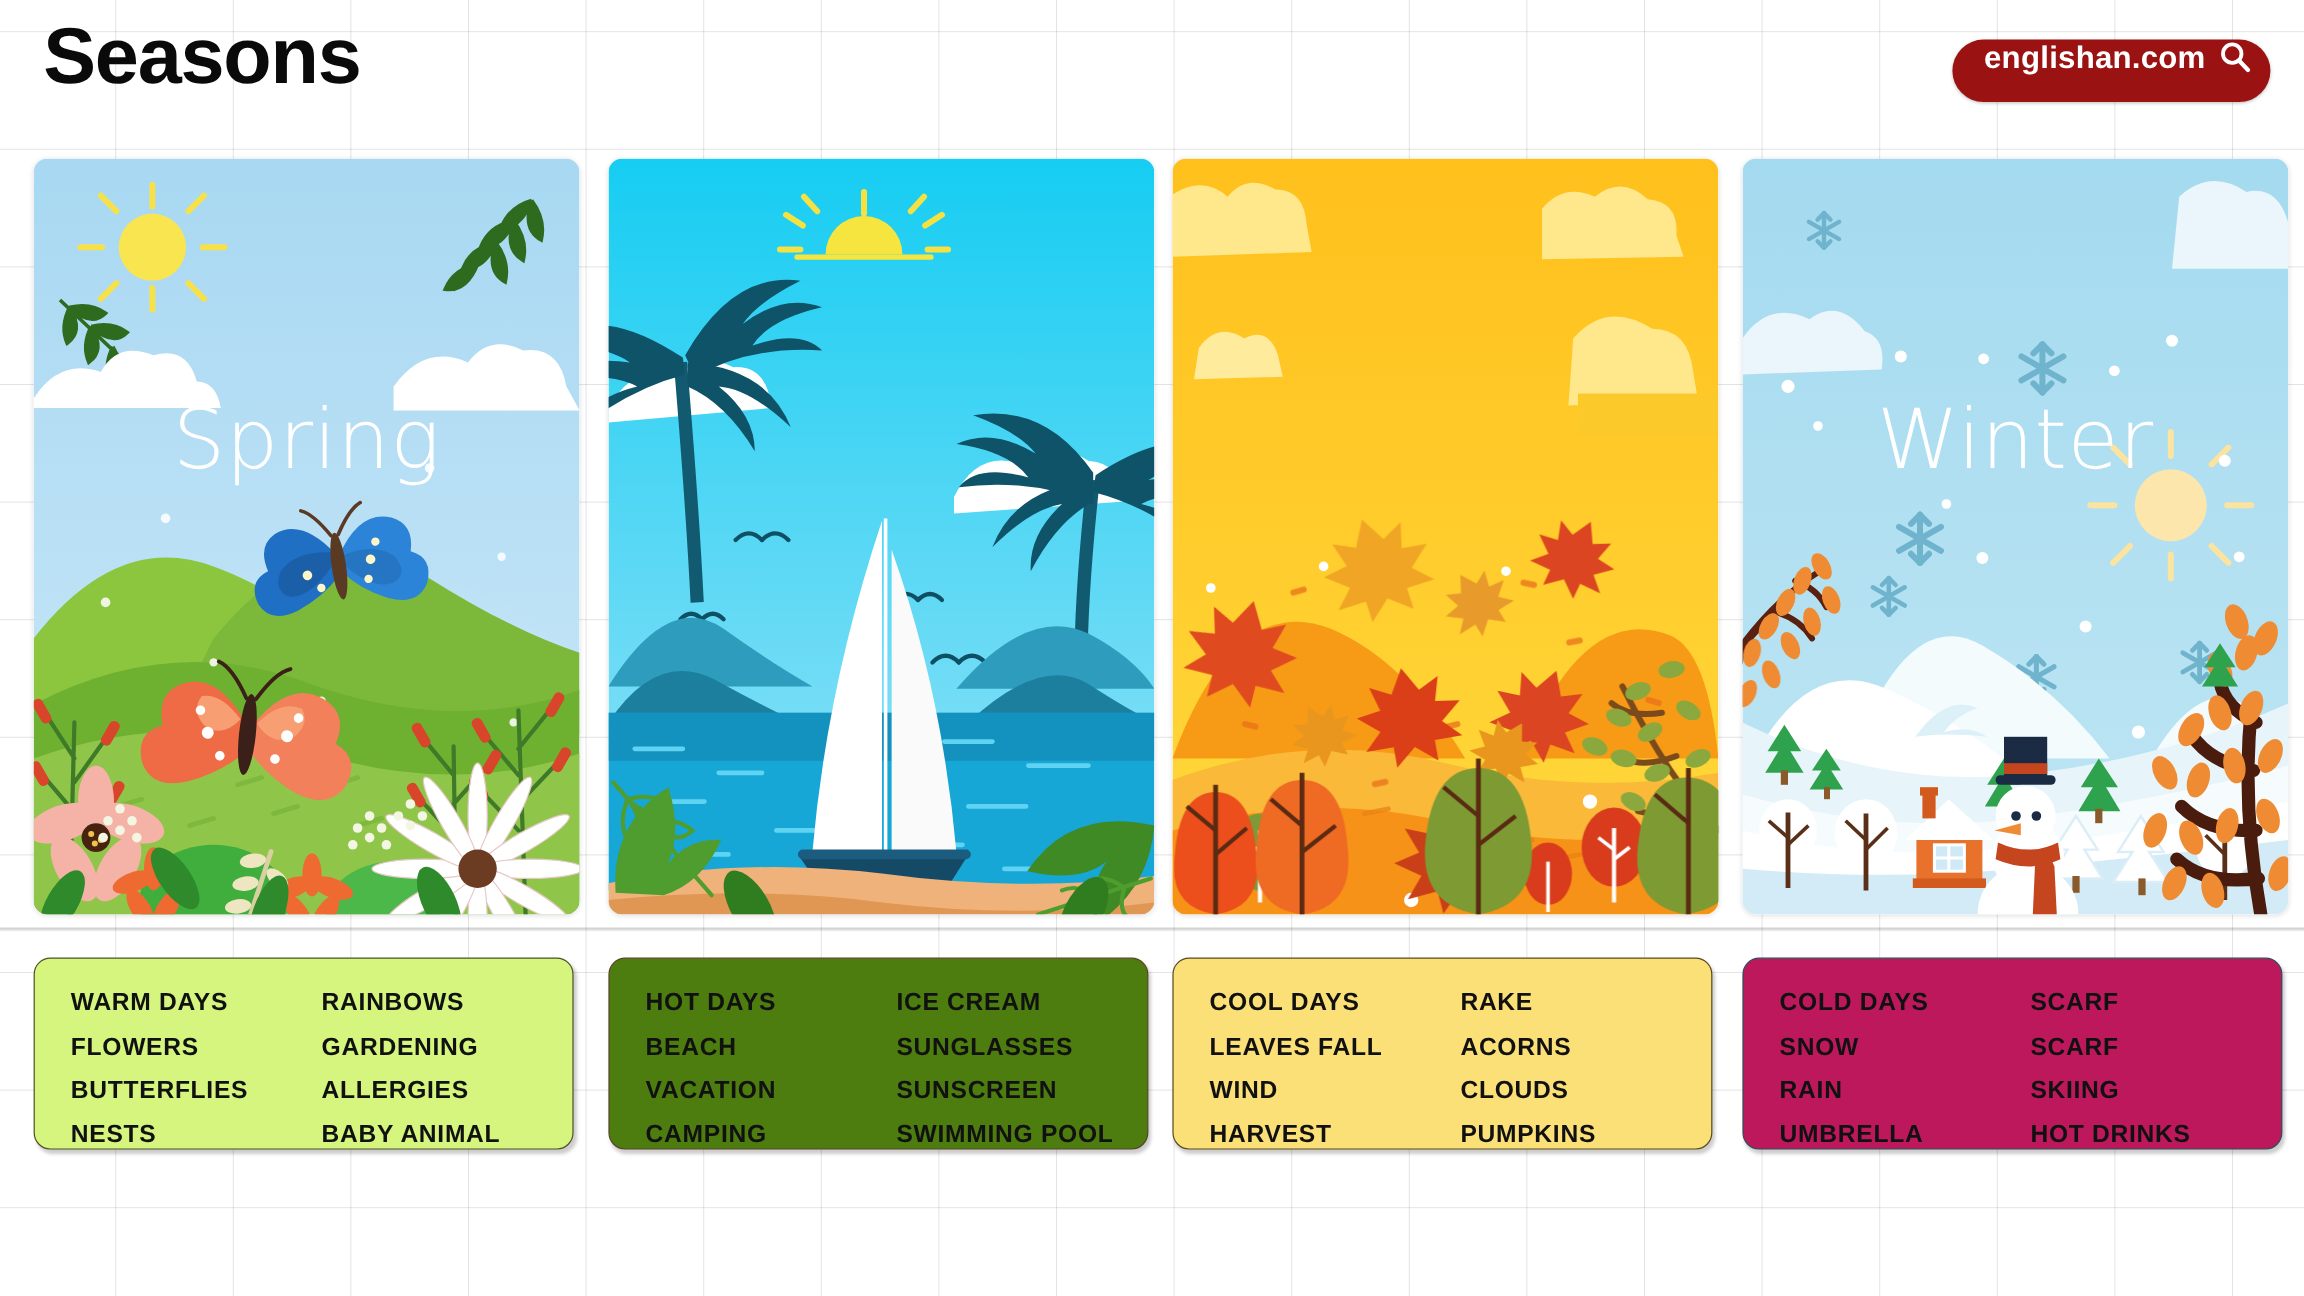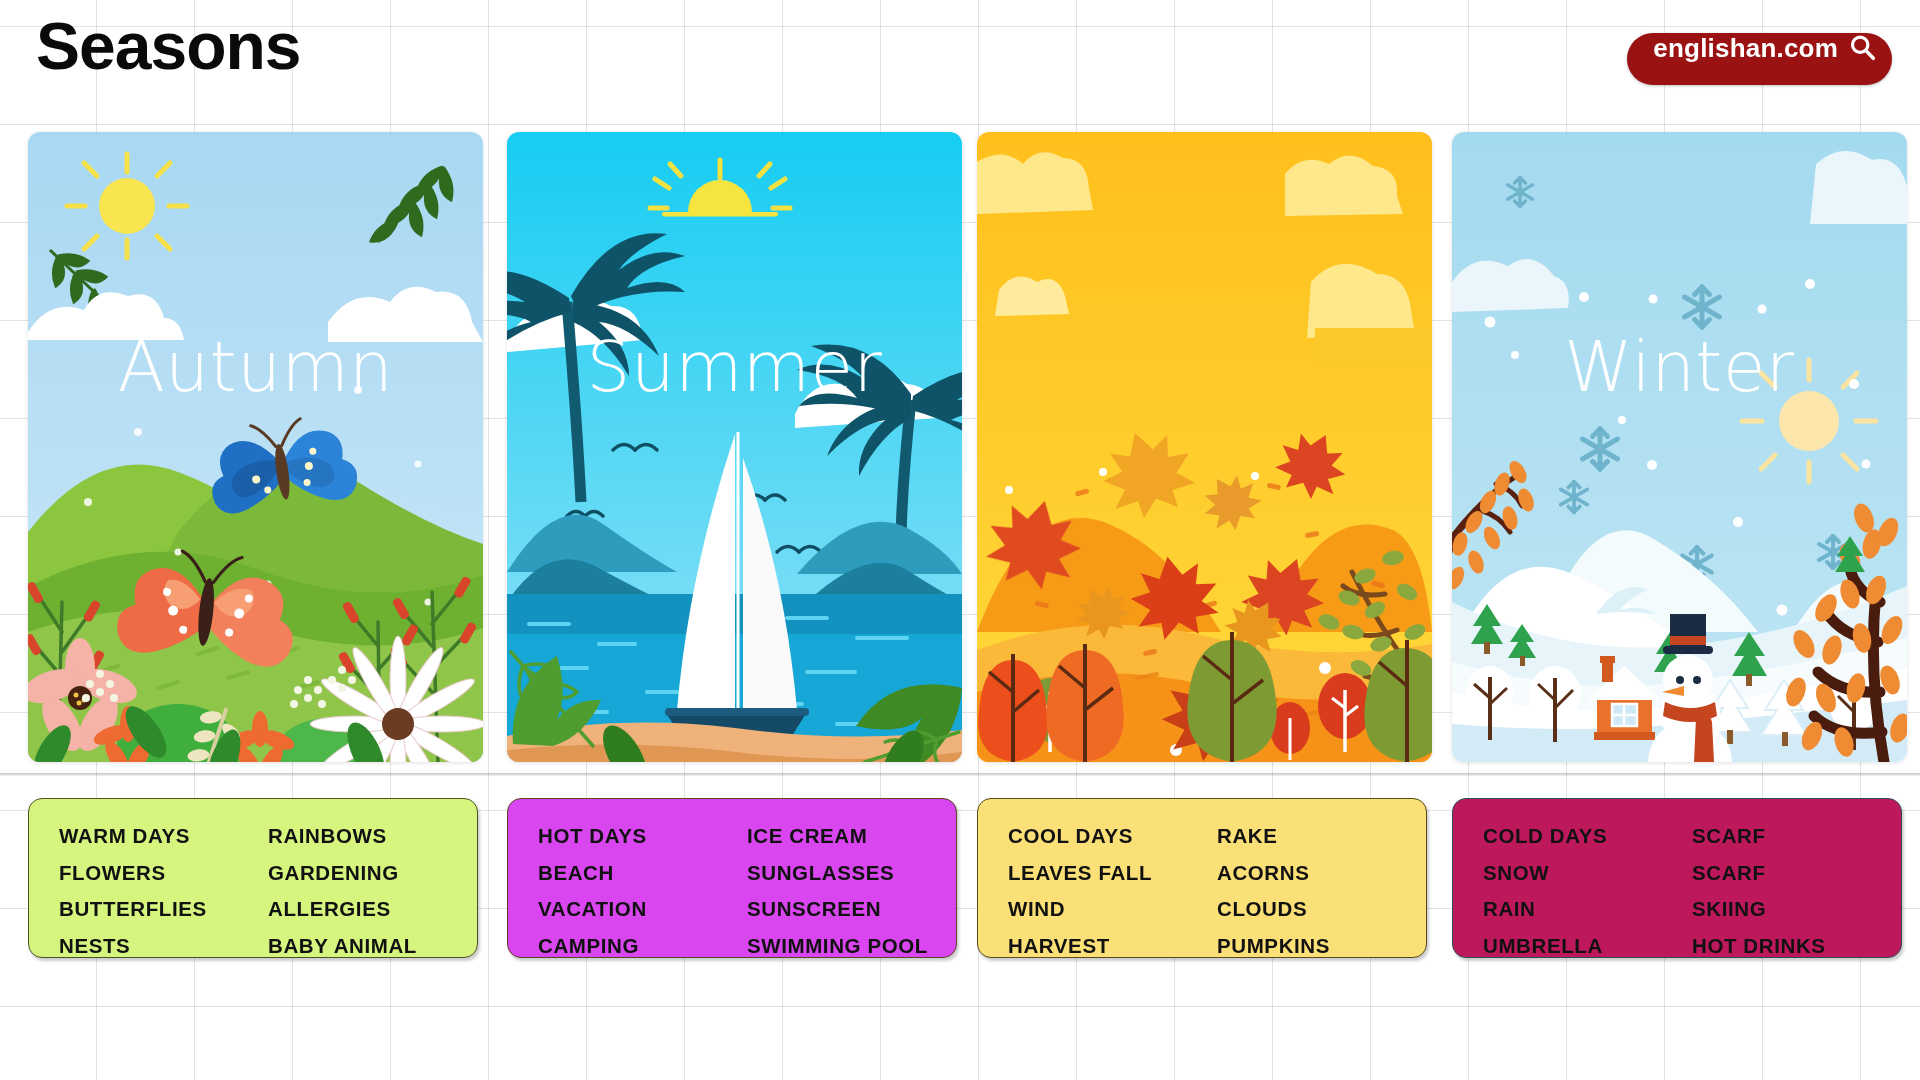--- a/index.html
+++ b/index.html
@@ -70,21 +70,21 @@
     display:flex; padding:26px 0 0 30px;
     box-shadow:2px 3px 3px rgba(0,0,0,.20);
   }
   .wordcol{ width:215px; display:flex; flex-direction:column; gap:15px; }
   .word{
     font-size:20.5px; font-weight:bold; color:#111; letter-spacing:.6px;
     white-space:nowrap; line-height:1.05;
     font-family:"Liberation Sans", sans-serif;
   }
   #words-spring{ left:28px;  background:#d5f57f; border-color:#4b5320; }
-  #words-summer{ left:507px; background:#d946ef; border-color:#5a4326; }
+  #words-summer{ left:507px; background:#4d7c0f; border-color:#5a4326; }
   #words-autumn{ left:977px; background:#fbdf77; border-color:#5a4a1a; }
   #words-winter{ left:1452px;background:#be185d; border-color:#2b4d58; }
 </style>
 </head>
 <body>
 
 <div id="grid-bg"></div>
 
 <div id="content">
 
@@ -310,21 +310,21 @@
         </g>
       </g>
 
       <g fill="#2f8a2c">
         <ellipse cx="118" cy="600" rx="13" ry="30" transform="rotate(-35 118 600)"></ellipse>
         <ellipse cx="196" cy="628" rx="13" ry="32" transform="rotate(20 196 628)"></ellipse>
         <ellipse cx="338" cy="620" rx="14" ry="32" transform="rotate(-25 338 620)"></ellipse>
         <ellipse cx="24" cy="620" rx="13" ry="30" transform="rotate(30 24 620)"></ellipse>
       </g>
     </svg>
-    <div class="season-name">Autumn</div>
+    <div class="season-name">Spring</div>
   </div>
 
   <div class="card" id="card-summer">
     <svg viewBox="0 0 455 630" preserveAspectRatio="none">
       <defs>
         <linearGradient id="suSky" x1="0" y1="0" x2="0" y2="1">
           <stop offset="0" stop-color="#16cdf2"></stop>
             <stop offset="1" stop-color="#97e2f7"></stop>
         </linearGradient>
       </defs>
@@ -411,21 +411,20 @@
         <path d="M4 520 L86 614 M16 534 q-8 20 0 34 q18-12 0-34 M34 554 q-8 20 0 34 q18-12 0-34
                  M52 574 q-8 20 0 34 q18-12 0-34 M16 534 q22-6 36 6 q-14 14 -36-6
                  M34 554 q22-6 36 6 q-14 14 -36-6"></path>
         <path d="M452 600 L358 630 M430 608 q-6 18 4 26 M408 616 q-6 18 4 26 M430 608 q-16-12 -30-6 M408 616 q-16-12 -30-6"></path>
       </g>
       <g fill="#2f7d1e">
         <ellipse cx="118" cy="624" rx="16" ry="34" transform="rotate(-30 118 624)"></ellipse>
         <ellipse cx="396" cy="628" rx="16" ry="32" transform="rotate(28 396 628)"></ellipse>
       </g>
     </svg>
-    <div class="season-name">Summer</div>
   </div>
 
   <div class="card" id="card-autumn">
     <svg viewBox="0 0 455 630" preserveAspectRatio="none">
       <defs>
         <linearGradient id="auSky" x1="0" y1="0" x2="0" y2="1">
           <stop offset="0" stop-color="#ffc01c"></stop>
             <stop offset="1" stop-color="#ffd93c"></stop>
         </linearGradient>
         <g id="mapleLeaf">

